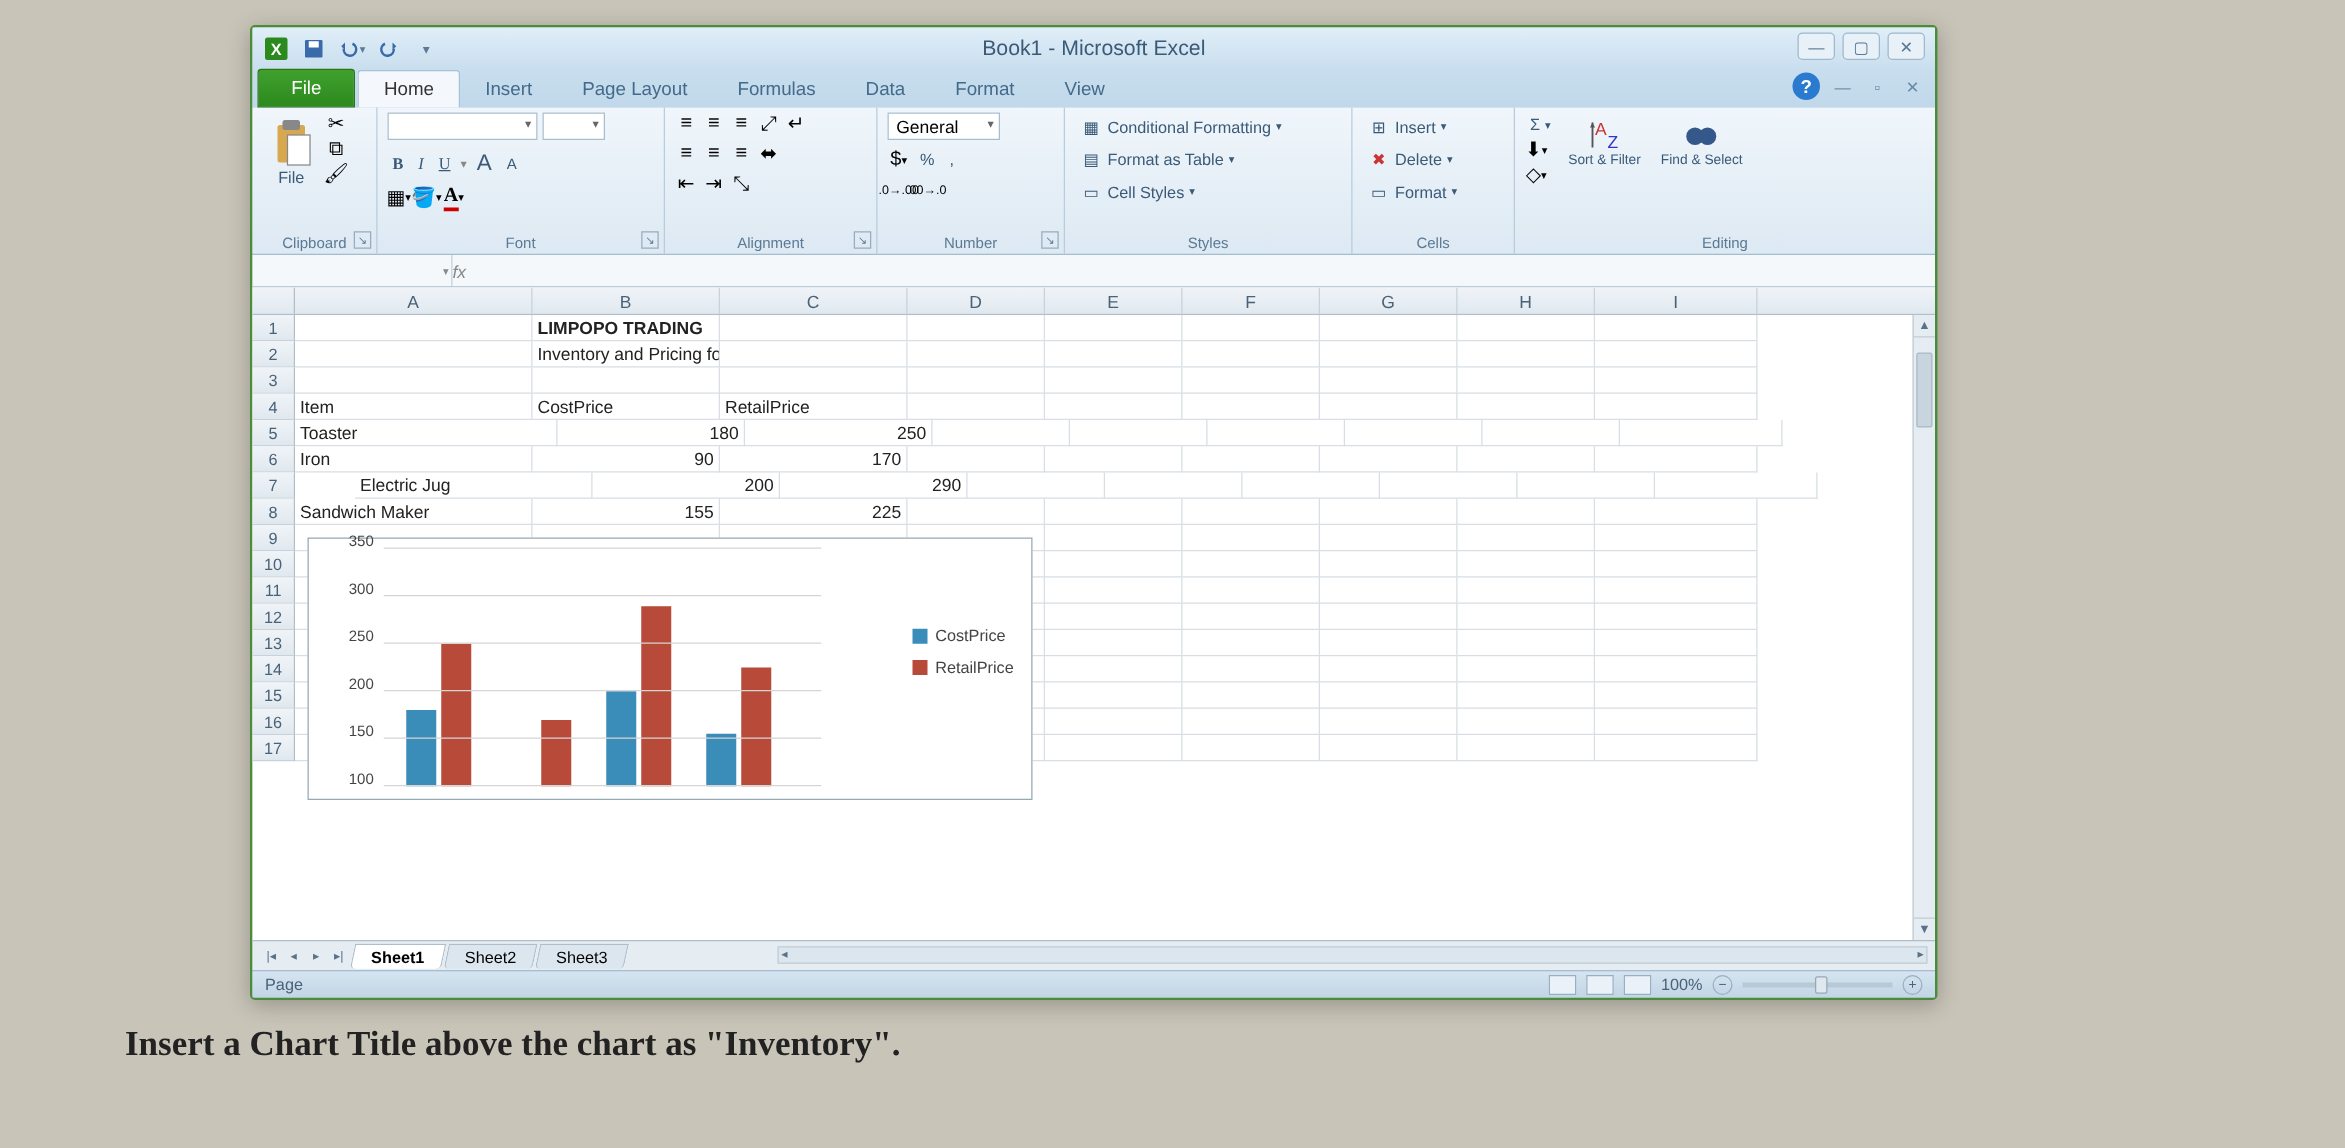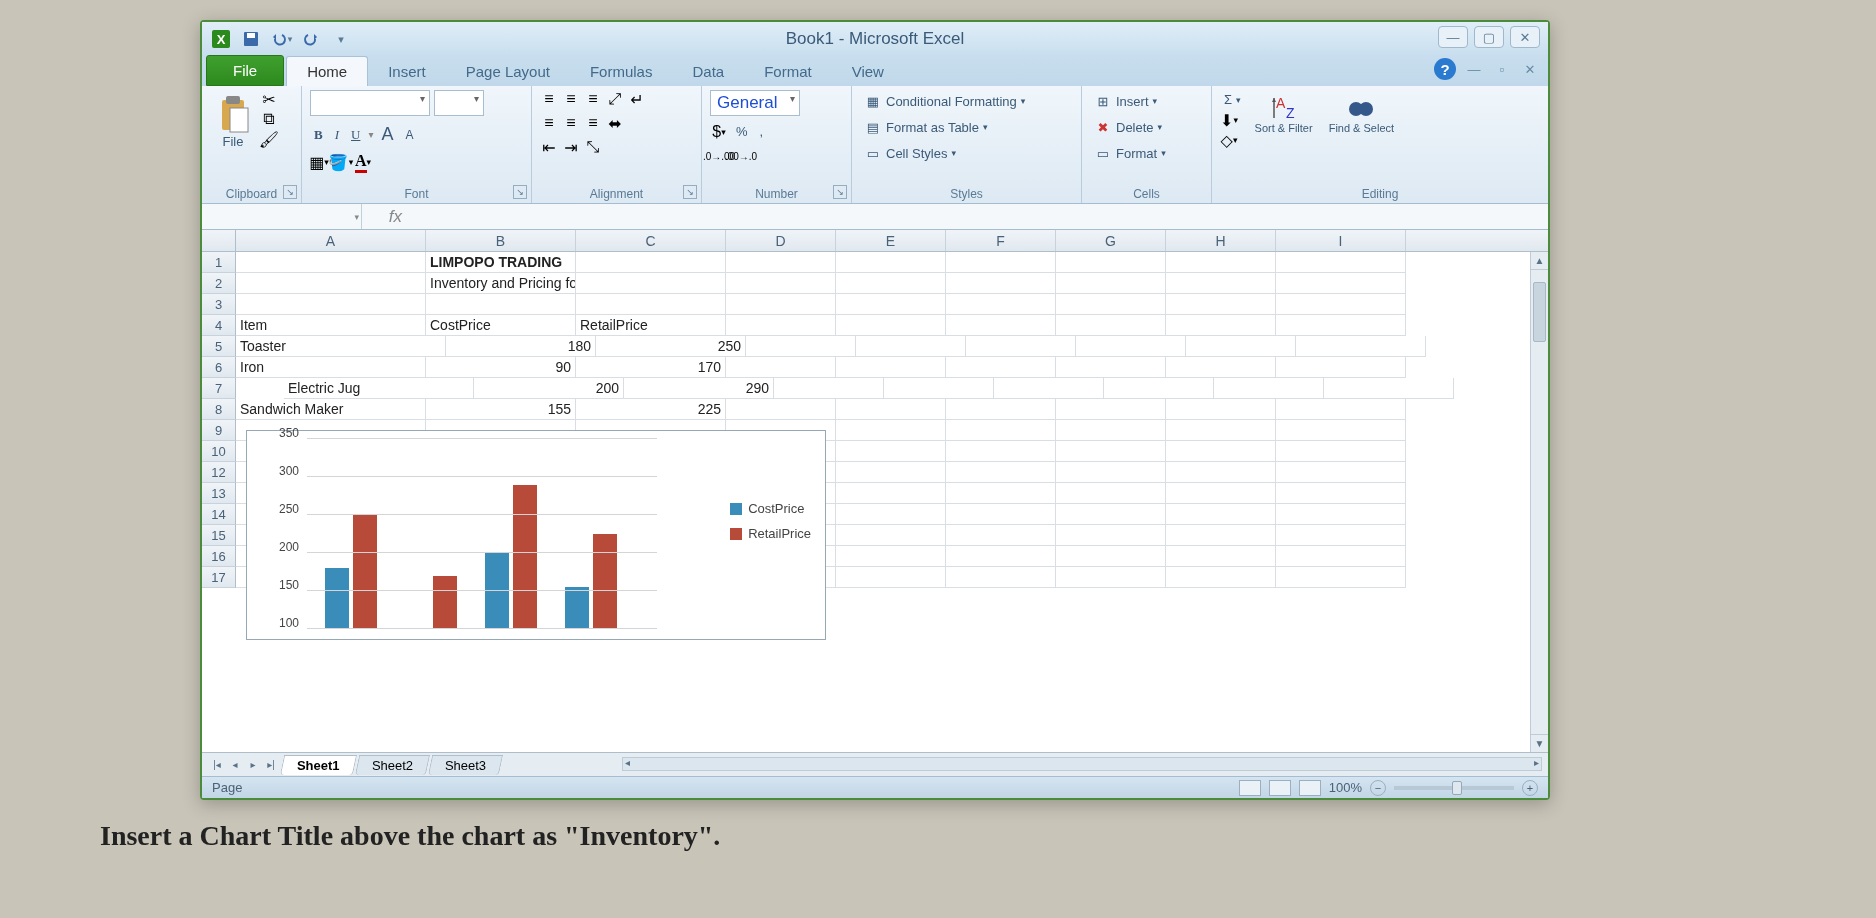--- a/index.html
+++ b/index.html
@@ -102,38 +102,38 @@
     padding:4px 6px; font-size:13px; color:#3a5a78; border-radius:3px;
   }
   .small-btn {
     display:flex; align-items:center; gap:4px; font-size:13px; color:#3a5a78;
     padding:2px 4px; border-radius:3px;
   }
   .icon-sm { width:18px; height:18px; display:flex; align-items:center; justify-content:center; }
   .stack { display:flex; flex-direction:column; gap:2px; }
   .row-in { display:flex; align-items:center; gap:4px; }
   .combo {
-    background:#fff; border:1px solid #a8bdd0; font-size:17px; color:#1d4ed8;
+    background:#fff; border:1px solid #a8bdd0; font-size:14px; color:#000000;
     padding:2px 18px 2px 6px; min-width:90px; position:relative;
   }
   .combo::after{content:"▾"; position:absolute; right:4px; color:#666; font-size:10px;}
   .dialog-launcher{position:absolute;right:4px;bottom:4px;width:14px;height:14px;border:1px solid #95adbf;font-size:9px;display:flex;align-items:center;justify-content:center;color:#5a7a95;}
 
   
   .formula-bar {
     height:26px; background:#f4f8fb; border-bottom:1px solid #a5bdd0;
     display:flex; align-items:center;
   }
   .name-box {
     width:160px; border-right:1px solid #c0d0dd; height:100%;
     display:flex; align-items:center; justify-content:flex-end; padding-right:6px;
     font-size:14px; color:#555; position:relative;
   }
   .name-box::after{content:"▾"; position:absolute; right:2px; font-size:9px; color:#888;}
-  .fx-label { width:40px; text-align:right; font-style:italic; color:#888; font-size:17px;}
+  .fx-label { width:40px; text-align:left; font-style:italic; color:#888; font-size:14px;}
   .formula-input { flex:1; height:100%; border:none; background:transparent; font-size:14px; padding-left:4px;}
 
   
   .grid-wrap {
     position:relative; height: calc(100% - 34px - 30px - 118px - 26px - 24px - 22px);
     background:#fff; overflow:hidden;
   }
   .col-headers {
     display:flex; height:22px; background:linear-gradient(#f0f4f8,#e0e8ef);
     border-bottom:1px solid #b0beca;
@@ -572,20 +572,32 @@
           <div class="cell" style="width: 150px;"></div>
           <div class="cell" style="width: 110px;"></div>
           <div class="cell" style="width: 110px;"></div>
           <div class="cell" style="width: 110px;"></div>
           <div class="cell" style="width: 110px;"></div>
           <div class="cell" style="width: 110px;"></div>
           <div class="cell" style="width: 130px;"></div>
         </div>
         <div class="grid-row">
           <div class="row-h">10</div>
+          <div class="cell" style="width: 190px;"></div>
+          <div class="cell" style="width: 150px;"></div>
+          <div class="cell" style="width: 150px;"></div>
+          <div class="cell" style="width: 110px;"></div>
+          <div class="cell" style="width: 110px;"></div>
+          <div class="cell" style="width: 110px;"></div>
+          <div class="cell" style="width: 110px;"></div>
+          <div class="cell" style="width: 110px;"></div>
+          <div class="cell" style="width: 130px;"></div>
+        </div>
+        <div class="grid-row">
+          <div class="row-h">11</div>
           <div class="cell" style="width: 190px;"></div>
           <div class="cell" style="width: 150px;"></div>
           <div class="cell" style="width: 150px;"></div>
           <div class="cell" style="width: 110px;"></div>
           <div class="cell" style="width: 110px;"></div>
           <div class="cell" style="width: 110px;"></div>
           <div class="cell" style="width: 110px;"></div>
           <div class="cell" style="width: 110px;"></div>
           <div class="cell" style="width: 130px;"></div>
         </div>

